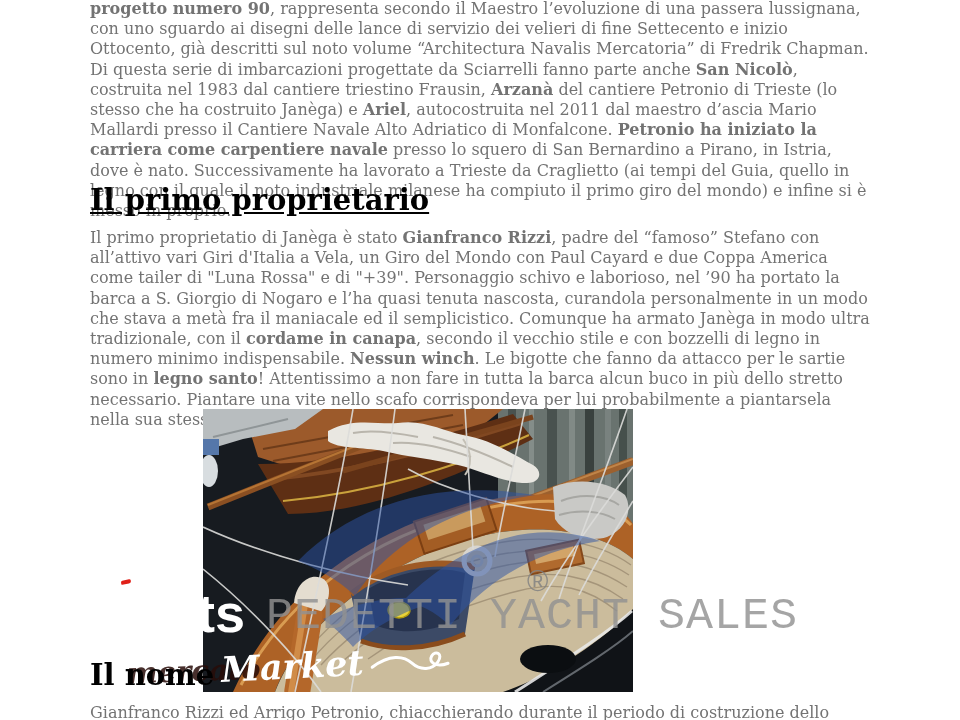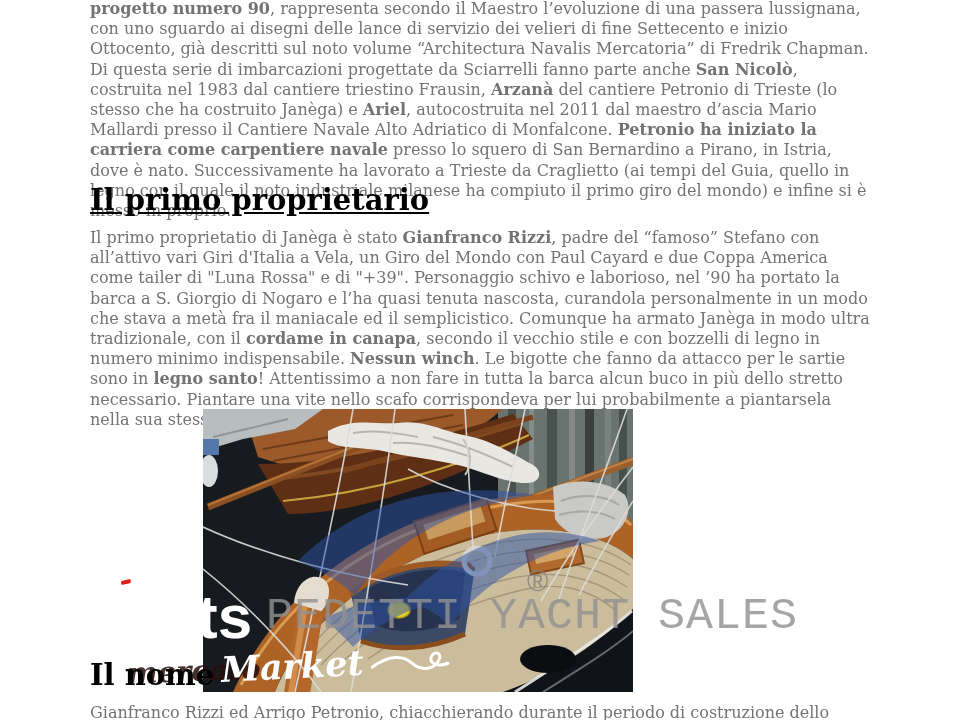--- a/index.html
+++ b/index.html
@@ -16,21 +16,21 @@
     position:absolute; left:90px;
     font-size:29px; font-weight:bold; color:#000;
     line-height:1; letter-spacing:0;
   }
   #photo-wrap { left:203px; top:409px; width:430px; height:283px; z-index:1; }
   #photo-wrap svg { display:block; }
   
   #wm-ts {
     left:197px; top:586px; z-index:3;
     font-family:"Liberation Sans", sans-serif; font-weight:bold;
-    font-size:62px; color:#ffffff; line-height:1;
+    font-size:54px; color:#ffffff; line-height:1;
   }
   #wm-dealer {
     left:266px; top:594px; z-index:3;
     font-family:Liberation Mono, monospace; font-weight:400;
     font-size:45px; line-height:1; letter-spacing:1px;
     color:rgba(145,145,145,0.82);
   }
   #wm-reg {
     left:527px; top:567px; z-index:3;
     font-family:"Liberation Sans", sans-serif;

